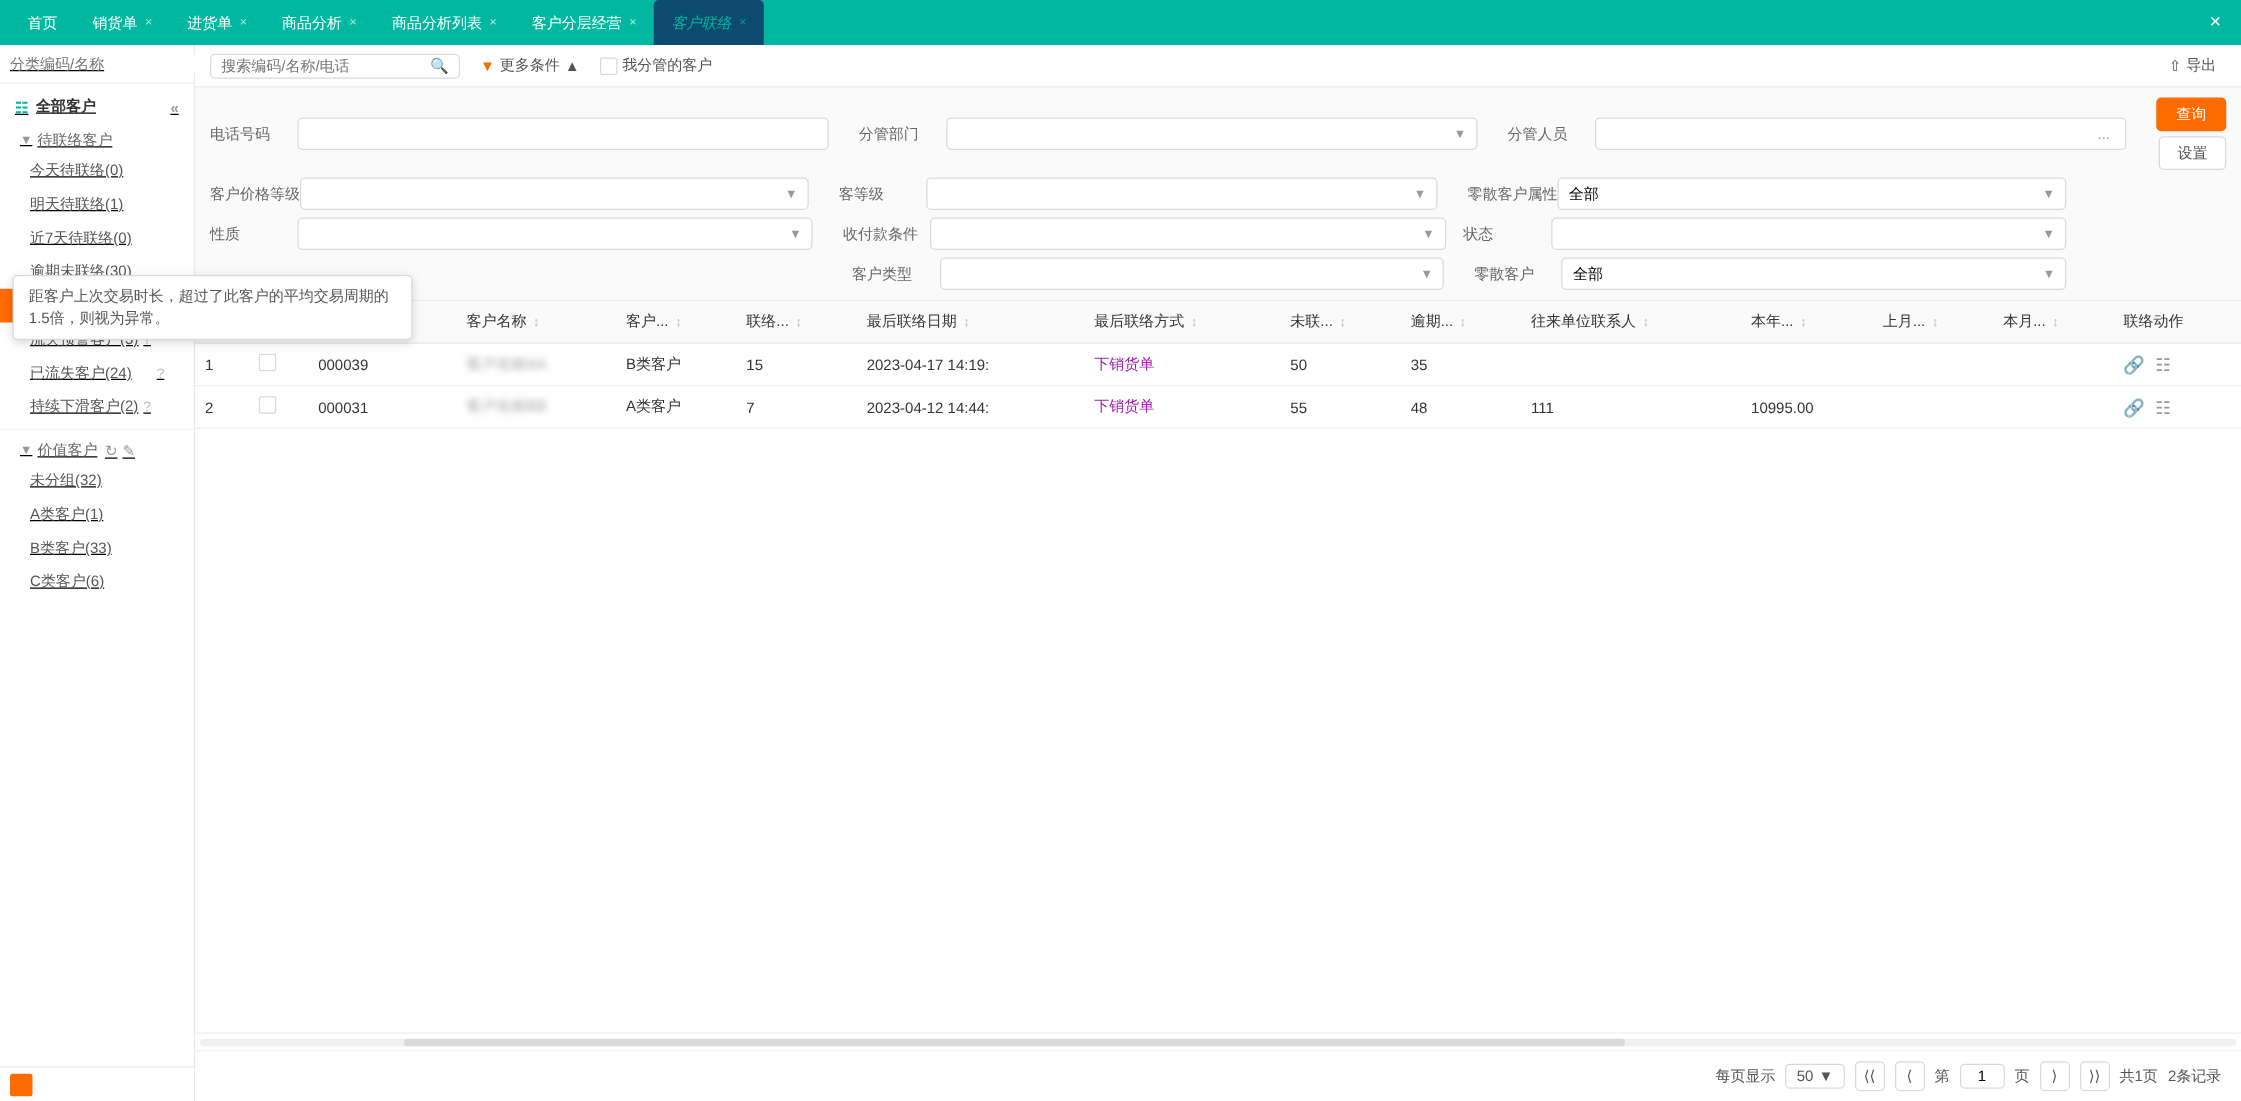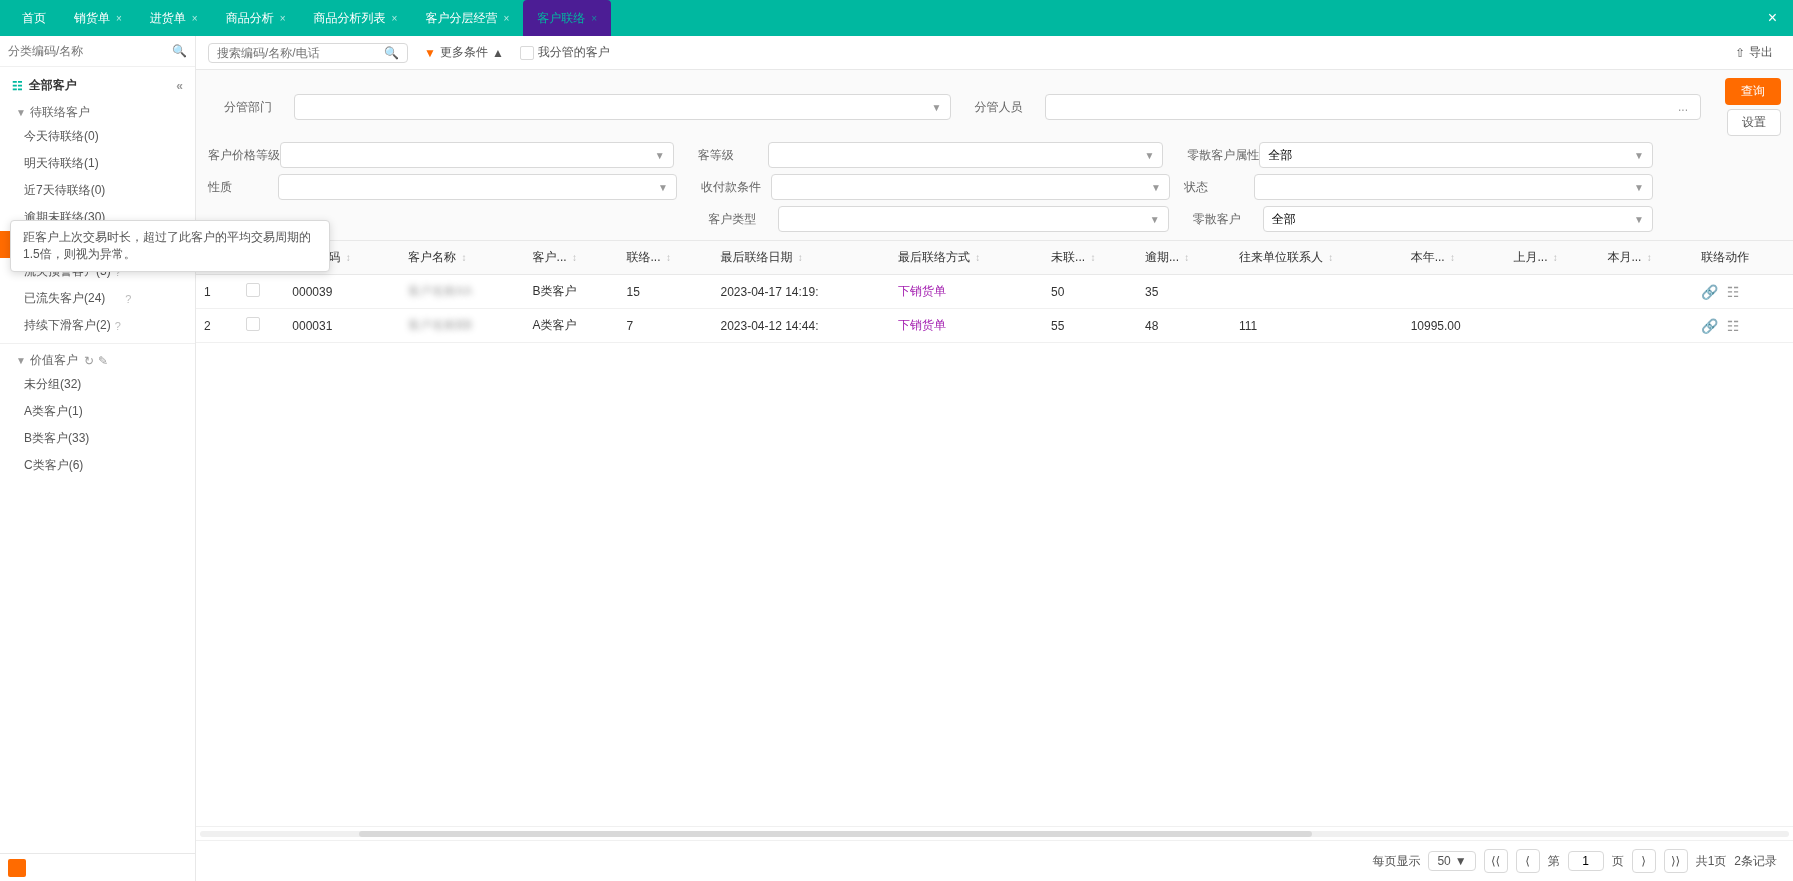--- a/index.html
+++ b/index.html
@@ -8,33 +8,33 @@
     
     .top-nav {
       display: flex; align-items: center;
       background: #00b8a0; height: 36px; padding: 0 8px;
       color: white;
     }
     .nav-tab {
       padding: 0 14px; height: 36px; display: flex; align-items: center;
       cursor: pointer; color: white; white-space: nowrap;
     }
-    .nav-tab.active { background: #4c1d95; color: #00b8a0; border-radius: 4px 4px 0 0; }
+    .nav-tab.active { background: #0c4a6e; color: #00b8a0; border-radius: 4px 4px 0 0; font-style: italic; }
     .nav-tab .close-x { margin-left: 6px; font-size: 10px; opacity: 0.7; }
     .nav-home { padding: 16px 14px; height: 36px; display: flex; align-items: center; color: white; cursor: pointer; }
     .nav-spacer { flex: 1; }
     .nav-close-btn { color: white; cursor: pointer; font-size: 16px; padding: 0 8px; }
 
     
     .main-layout { display: flex; height: calc(881px - 36px); }
 
     
     .sidebar {
-      width: 196px; background: white; border-right: 1px solid #e8e8e8;
-      display: flex; flex-direction: column; flex-shrink: 0;
+      width: 156px; background: white; border-right: 1px solid #e8e8e8;
+      display: flex; flex-direction: column; flex-shrink: 0; text-decoration: underline;
     }
     .sidebar-search {
       display: flex; align-items: center; padding: 8px;
       border-bottom: 1px solid #f0f0f0;
     }
     .sidebar-search input {
       flex: 1; border: none; outline: none; font-size: 12px;
       color: #999;
     }
     .sidebar-search .search-icon { color: #999; cursor: pointer; }
@@ -328,20 +328,24 @@
       <div class="filter-spacer"></div>
       <div class="export-btn">
         <span>⇧</span>
         <span>导出</span>
       </div>
     </div>
 
     <div class="advanced-filter">
 
       <div class="filter-row">
+        <div class="filter-cell">
+          <span class="filter-label">电话号码</span>
+          <div class="filter-input"></div>
+        </div>
         <div class="filter-cell" style="margin-left:16px;">
           <span class="filter-label">分管部门</span>
           <div class="filter-select">
             <span class="placeholder"></span>
             <span class="arrow">▼</span>
           </div>
         </div>
         <div class="filter-cell" style="margin-left:16px;">
           <span class="filter-label">分管人员</span>
           <div class="filter-select">

